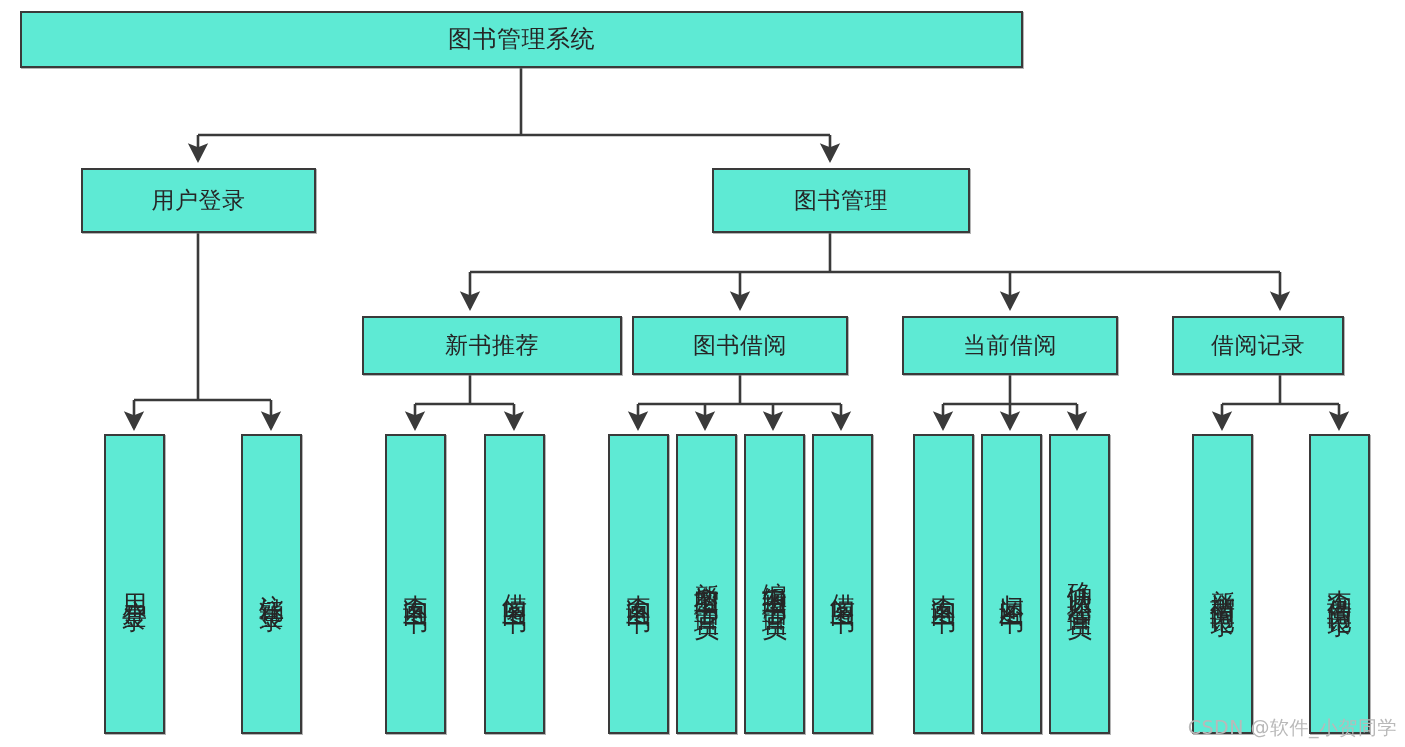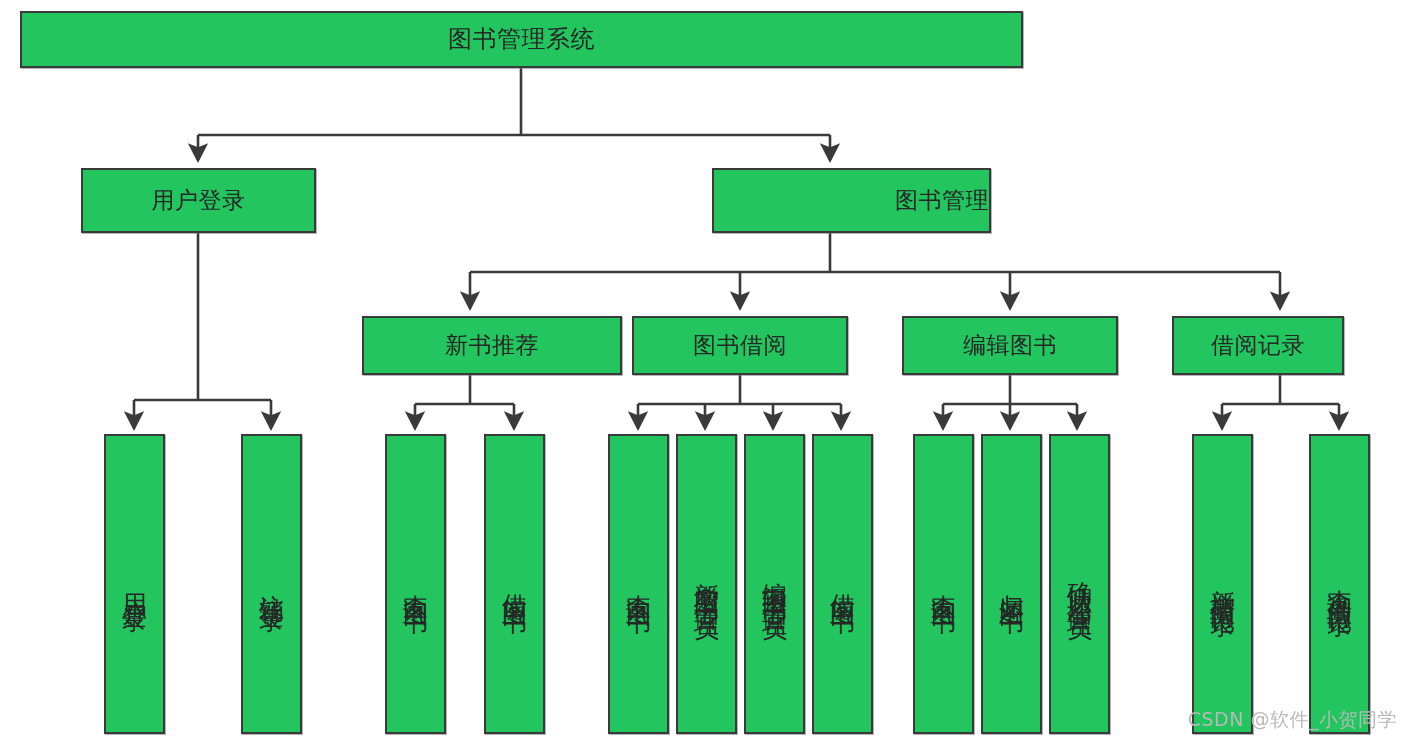--- a/index.html
+++ b/index.html
@@ -21,21 +21,21 @@
     position: absolute;
     left: 0;
     top: 0;
     width: 1405px;
     height: 747px;
     pointer-events: none;
   }
   .node {
     position: absolute;
     box-sizing: border-box;
-    background: #22c55e;
+    background: #5eead4;
     border: 2.5px solid #3a3a3a;
     display: flex;
     align-items: center;
     justify-content: center;
     color: #262626;
     box-shadow: 1px 1px 0 rgba(120,120,120,0.55);
   }
   .node .lbl {
     display: block;
     text-align: center;
@@ -54,21 +54,21 @@
     writing-mode: vertical-rl;
     text-orientation: upright;
     font-size: 25px;
     letter-spacing: 5px;
     line-height: 1;
   }
   #root-node .lbl { font-size: 24px; }
   #watermark {
     position: absolute;
     right: 8px;
-    bottom: 14px;
+    bottom: 6px;
     font-size: 19px;
     color: #b9b9b9;
     letter-spacing: 0.5px;
     white-space: nowrap;
     user-select: none;
   }
 </style>
 </head>
 <body>
 
@@ -124,32 +124,32 @@
     </g>
   </svg>
 
   <div class="node horiz" id="root-node" style="left:20px; top:11px; width:1003px; height:57px;">
     <span class="lbl">图书管理系统</span>
   </div>
 
   <div class="node horiz" style="left:81px; top:168px; width:235px; height:65px;">
     <span class="lbl">用户登录</span>
   </div>
-  <div class="node horiz" style="left:712px; top:168px; width:279px; height:65px;justify-content:flex-end;">
+  <div class="node horiz" style="left:712px; top:168px; width:258px; height:65px;">
     <span class="lbl">图书管理</span>
   </div>
 
   <div class="node horiz" style="left:362px; top:316px; width:260px; height:59px;">
     <span class="lbl">新书推荐</span>
   </div>
   <div class="node horiz" style="left:632px; top:316px; width:216px; height:59px;">
     <span class="lbl">图书借阅</span>
   </div>
   <div class="node horiz" style="left:902px; top:316px; width:216px; height:59px;">
-    <span class="lbl">编辑图书</span>
+    <span class="lbl">当前借阅</span>
   </div>
   <div class="node horiz" style="left:1172px; top:316px; width:172px; height:59px;">
     <span class="lbl">借阅记录</span>
   </div>
 
   <div class="node vert" style="left:104px; top:434px; width:61px; height:300px;">
     <span class="lbl">用户登录</span>
   </div>
   <div class="node vert" style="left:241px; top:434px; width:61px; height:300px;">
     <span class="lbl">注销登录</span>

